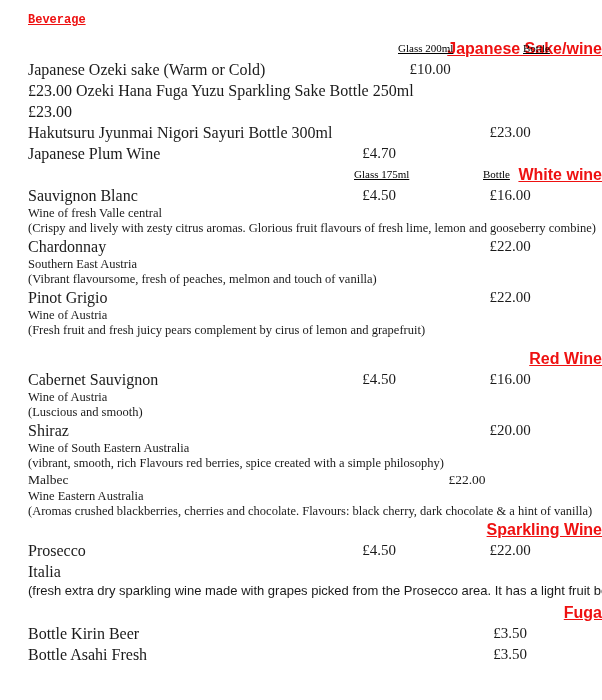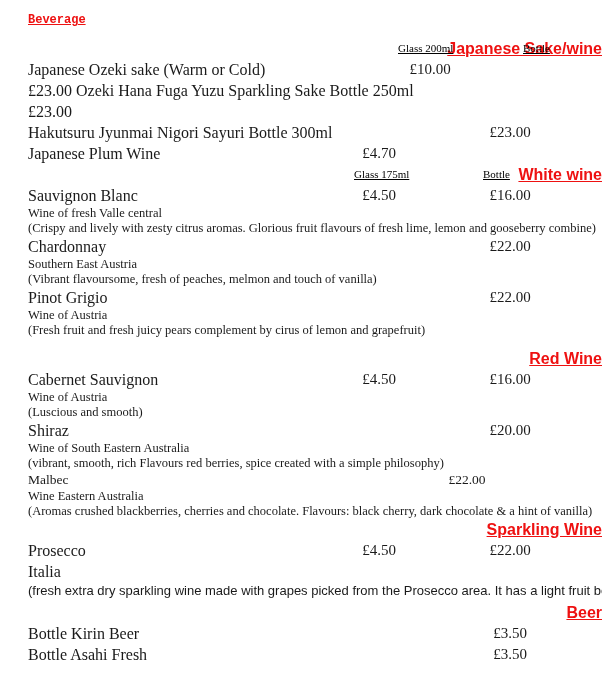--- a/index.html
+++ b/index.html
@@ -143,21 +143,21 @@
     <span>Prosecco</span>
     <span class="price p-glass-sm">£4.50</span>
     <span class="price p-bottle">£22.00</span>
   </div>
   <div class="row mt4">
     <span>Italia</span>
   </div>
   <div class="desc-sans">(fresh extra dry sparkling wine made with grapes picked from the Prosecco area. It has a light fruit bouquet)</div>
 
   <div class="row sec mt2">
-    <span class="sec-label">Beer</span>
+    <span class="sec-label">Fuga</span>
   </div>
 
   <div class="row">
     <span>Bottle Kirin Beer</span>
     <span class="price p-bottle">£3.50</span>
   </div>
   <div class="row">
     <span>Bottle Asahi Fresh</span>
     <span class="price p-bottle">£3.50</span>
   </div>

